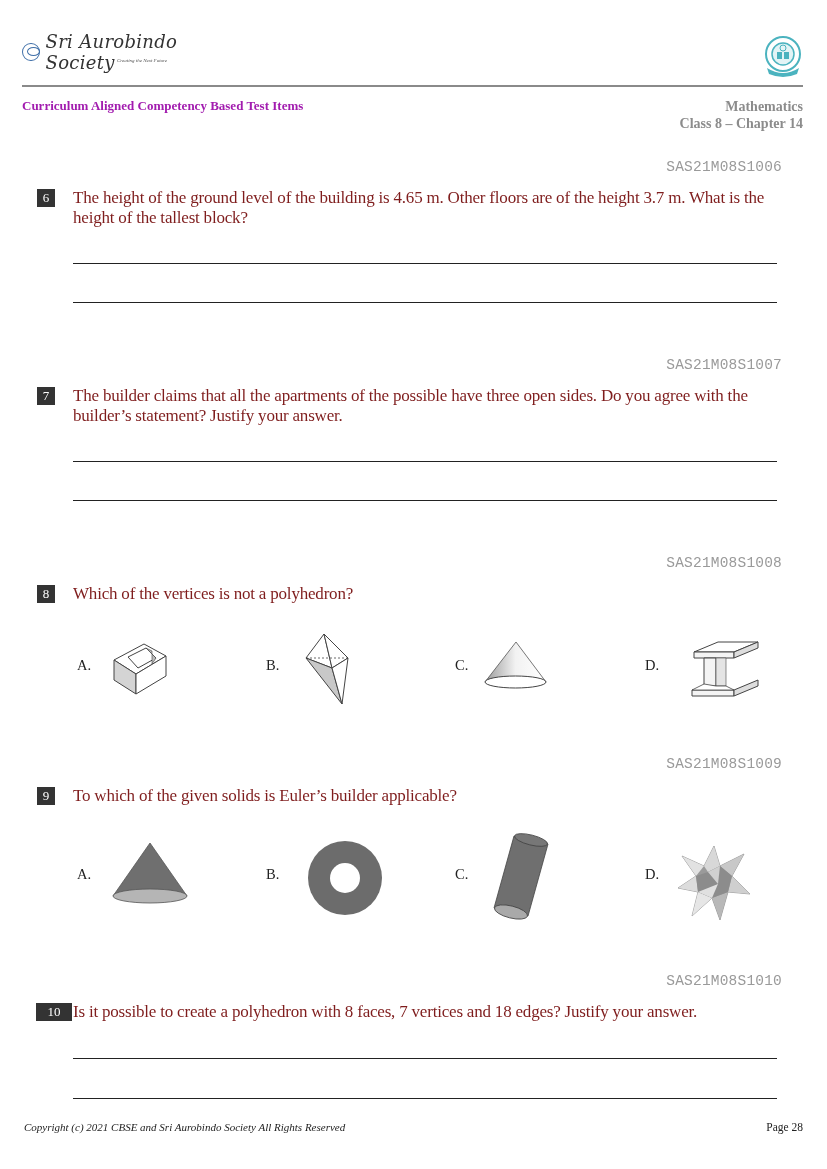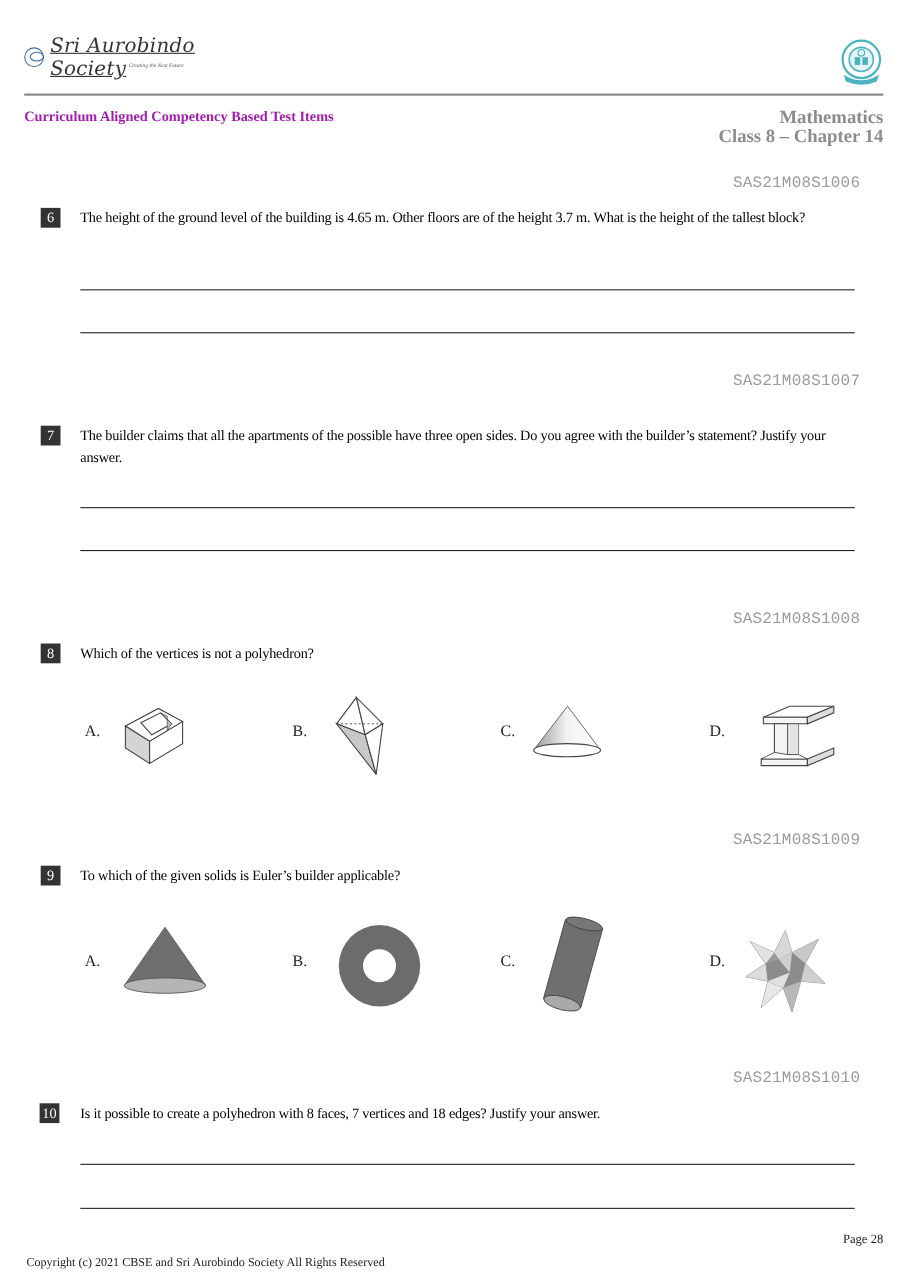--- a/index.html
+++ b/index.html
@@ -2,33 +2,33 @@
 <html><head>
 <meta charset="utf-8">
 <style>
   html, body { margin:0; padding:0; background:#fff; }
   body { width:827px; height:1169px; position:relative; overflow:hidden;
          font-family:"Liberation Serif","DejaVu Serif",serif; color:#1a1a1a; }
   .abs { position:absolute; }
   .logo-left { left:22px; top:36px; width:170px; height:32px; display:flex; align-items:center; }
   .logo-left .emblem { width:22px; height:16px; border:1.5px solid #3f6fa8; border-radius:50%; position:relative; margin-right:6px; }
   .logo-left .emblem:after { content:""; position:absolute; left:4px; top:3px; width:11px; height:7px; border:1px solid #3f6fa8; border-radius:50%; }
-  .logo-left .script { font-family:"DejaVu Serif",serif; font-style:italic; font-size:18px; color:#333; letter-spacing:0.3px; position:relative;text-decoration:underline; }
+  .logo-left .script { font-family:"DejaVu Serif",serif; font-style:italic; font-size:18px; color:#333; letter-spacing:0.3px; position:relative; }
   .logo-left .tag { position:absolute; left:95px; top:22px; font-size:5px; color:#555; font-style:italic; }
   .logo-right { left:761px; top:34px; width:44px; height:44px; }
   .hr-top { left:22px; top:85px; width:781px; height:2px; background:#8a8a8a; }
   .hdr-left { left:22px; top:98px; font-size:13px; font-weight:bold; color:#a21caf; }
-  .hdr-right { right:24px; top:98px; text-align:right; font-size:17px; font-weight:bold; color:#8c8c8c; line-height:17px; }
+  .hdr-right { right:24px; top:98px; text-align:right; font-size:14px; font-weight:bold; color:#8c8c8c; line-height:17px; }
   .qcode { right:45px; font-size:14.5px; color:#9a9a9a; font-family:Liberation Mono, monospace; letter-spacing:0.2px; }
   .qnum { left:37px; width:18px; height:18px; background:#333; color:#fff; font-size:13px; text-align:center; line-height:18px; }
-  .qnum.wide { width:18px; left:36px; }
-  .qtext { left:73px; width:712px; font-size:13px; line-height:20px; color:#000000; letter-spacing:-0.2px; }
+  .qnum.wide { width:36px; left:36px; }
+  .qtext { left:73px; width:712px; font-size:17px; line-height:20px; color:#7f1d1d; letter-spacing:-0.2px; }
   .line { left:73px; width:704px; height:1px; background:#222; }
   .opt-label { font-size:14.5px; color:#222; }
-  .footer-left { left:24px; top:1121px; font-size:11px; color:#222;margin-top:21px; }
+  .footer-left { left:24px; top:1121px; font-size:11px; font-style:italic; color:#222; }
   .footer-right { right:24px; top:1121px; font-size:11.5px; color:#222; }
 </style>
 </head>
 <body>
 
 <div class="abs logo-left">
   <span class="emblem"></span>
   <span class="script">Sri Aurobindo Society</span>
   <span class="tag">Creating the Next Future</span>
 </div>
@@ -48,21 +48,21 @@
   <div>Mathematics</div>
   <div>Class 8 – Chapter 14</div>
 </div>
 
 <div class="abs qcode" style="top:159px">SAS21M08S1006</div>
 <div class="abs qnum" style="top:189px">6</div>
 <div class="abs qtext" style="top:188px">The height of the ground level of the building is 4.65 m. Other floors are of the height 3.7 m. What is the height of the tallest block?</div>
 <div class="abs line" style="top:263px"></div>
 <div class="abs line" style="top:302px"></div>
 
-<div class="abs qcode" style="top:339px">SAS21M08S1007</div>
+<div class="abs qcode" style="top:357px">SAS21M08S1007</div>
 <div class="abs qnum" style="top:387px">7</div>
 <div class="abs qtext" style="top:386px">The builder claims that all the apartments of the possible have three open sides. Do you agree with the builder’s statement? Justify your answer.</div>
 <div class="abs line" style="top:461px"></div>
 <div class="abs line" style="top:500px"></div>
 
 <div class="abs qcode" style="top:555px">SAS21M08S1008</div>
 <div class="abs qnum" style="top:585px">8</div>
 <div class="abs qtext" style="top:584px">Which of the vertices is not a polyhedron?</div>
 
 <div class="abs opt-label" style="left:77px;top:657px">A.</div>

